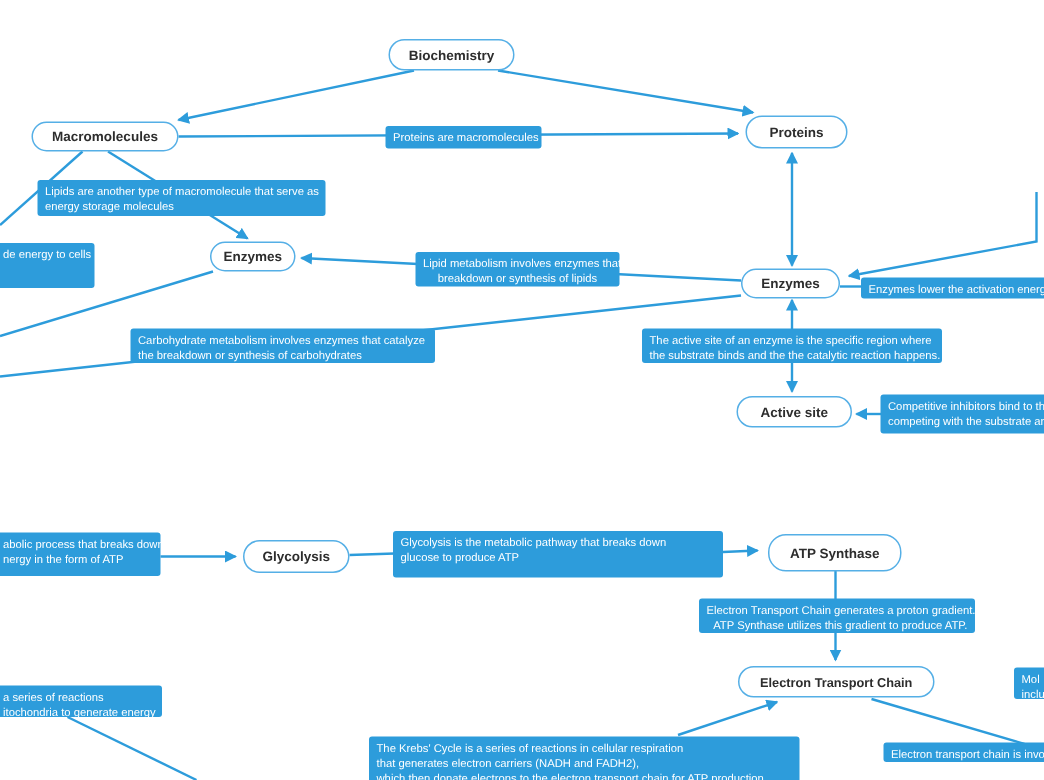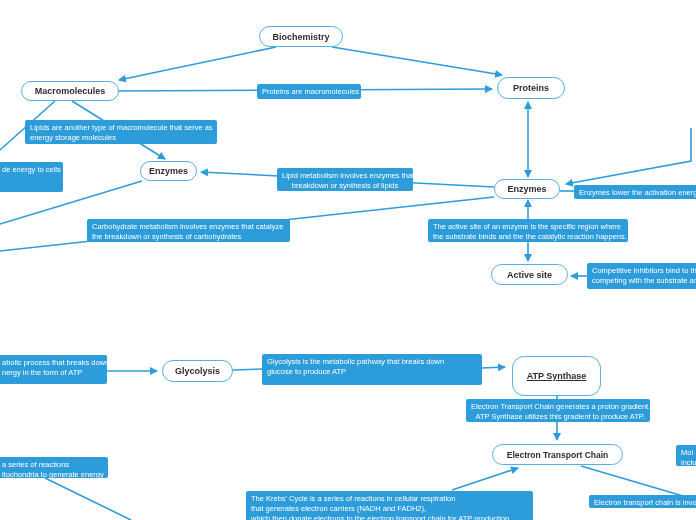--- a/index.html
+++ b/index.html
@@ -21,21 +21,21 @@
   }
   .elabel .ln{white-space:nowrap;}
   
   #n-biochemistry{left:259px;top:26px;width:84px;height:21px;}
   #n-macromolecules{left:21px;top:81px;width:98px;height:20px;}
   #n-proteins{left:497px;top:77px;width:68px;height:22px;}
   #n-lipids{left:140px;top:161px;width:57px;height:20px;}
   #n-enzymes{left:494px;top:179px;width:66px;height:20px;border-radius:10px;}
   #n-active-site{left:491px;top:264px;width:77px;height:21px;}
   #n-glycolysis{left:162px;top:360px;width:71px;height:22px;}
-  #n-atp-synthase{left:512px;top:356px;width:89px;height:40px;text-decoration:underline;}
+  #n-atp-synthase{left:512px;top:356px;width:89px;height:25px;}
   #n-etc{left:492px;top:444px;width:131px;height:21px;font-size:8.5px;}
   
   #l-proteins-macro{left:257px;top:84px;width:104px;height:15px;}
   #l-lipids-type{left:25px;top:120px;width:192px;height:24px;}
   #l-provide-energy{left:-40px;top:162px;width:103px;height:30px;padding-left:42px;}
   #l-lipid-metabolism{left:277px;top:168px;width:136px;height:23px;text-align:center;}
   #l-lower-activation{left:574px;top:185px;width:170px;height:14px;}
   #l-carb-metabolism{left:87px;top:219px;width:203px;height:23px;}
   #l-active-site-desc{left:428px;top:219px;width:200px;height:23px;}
   #l-competitive{left:587px;top:263px;width:140px;height:26px;}

